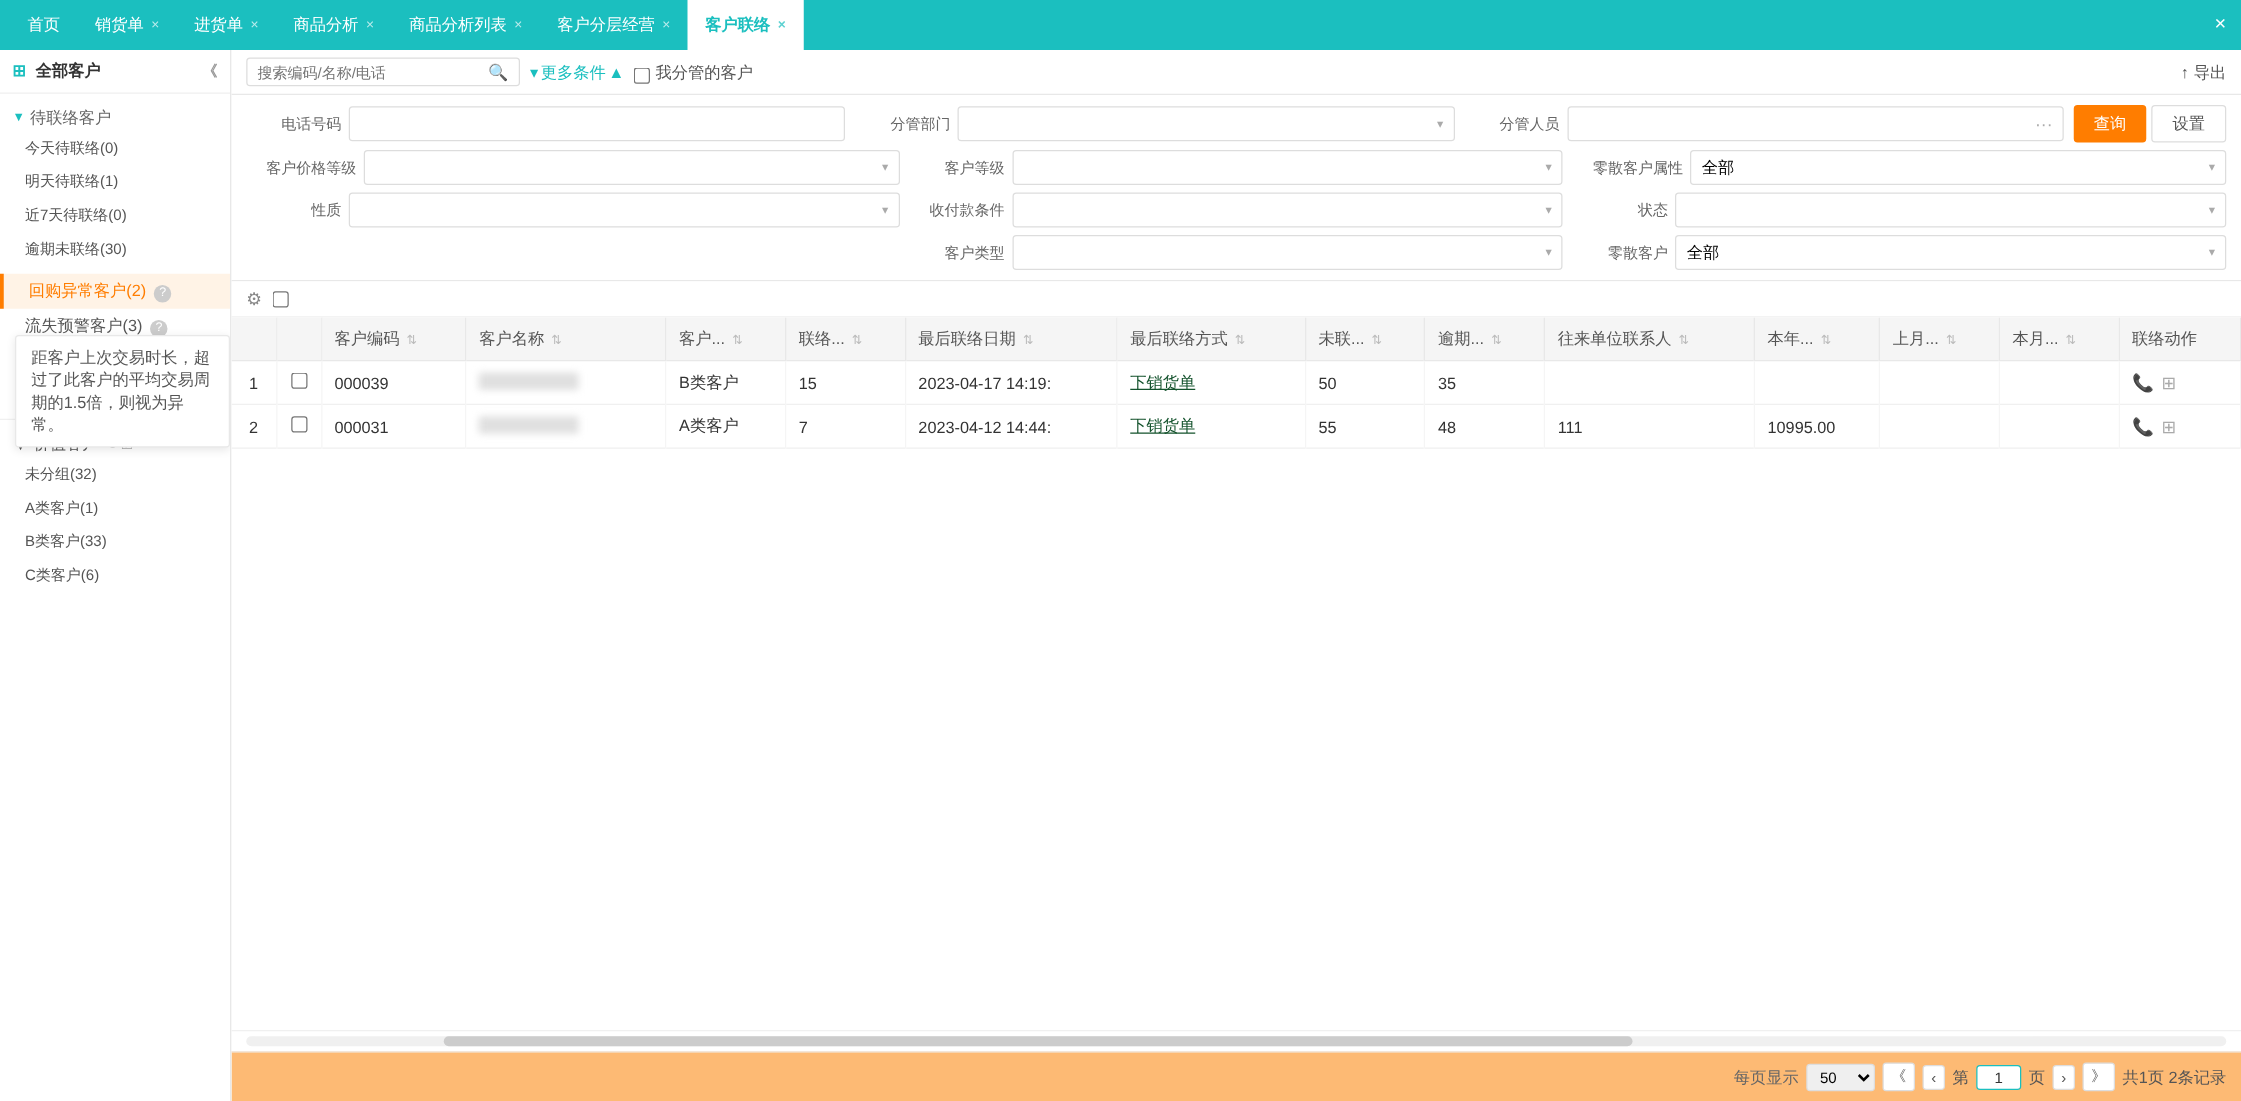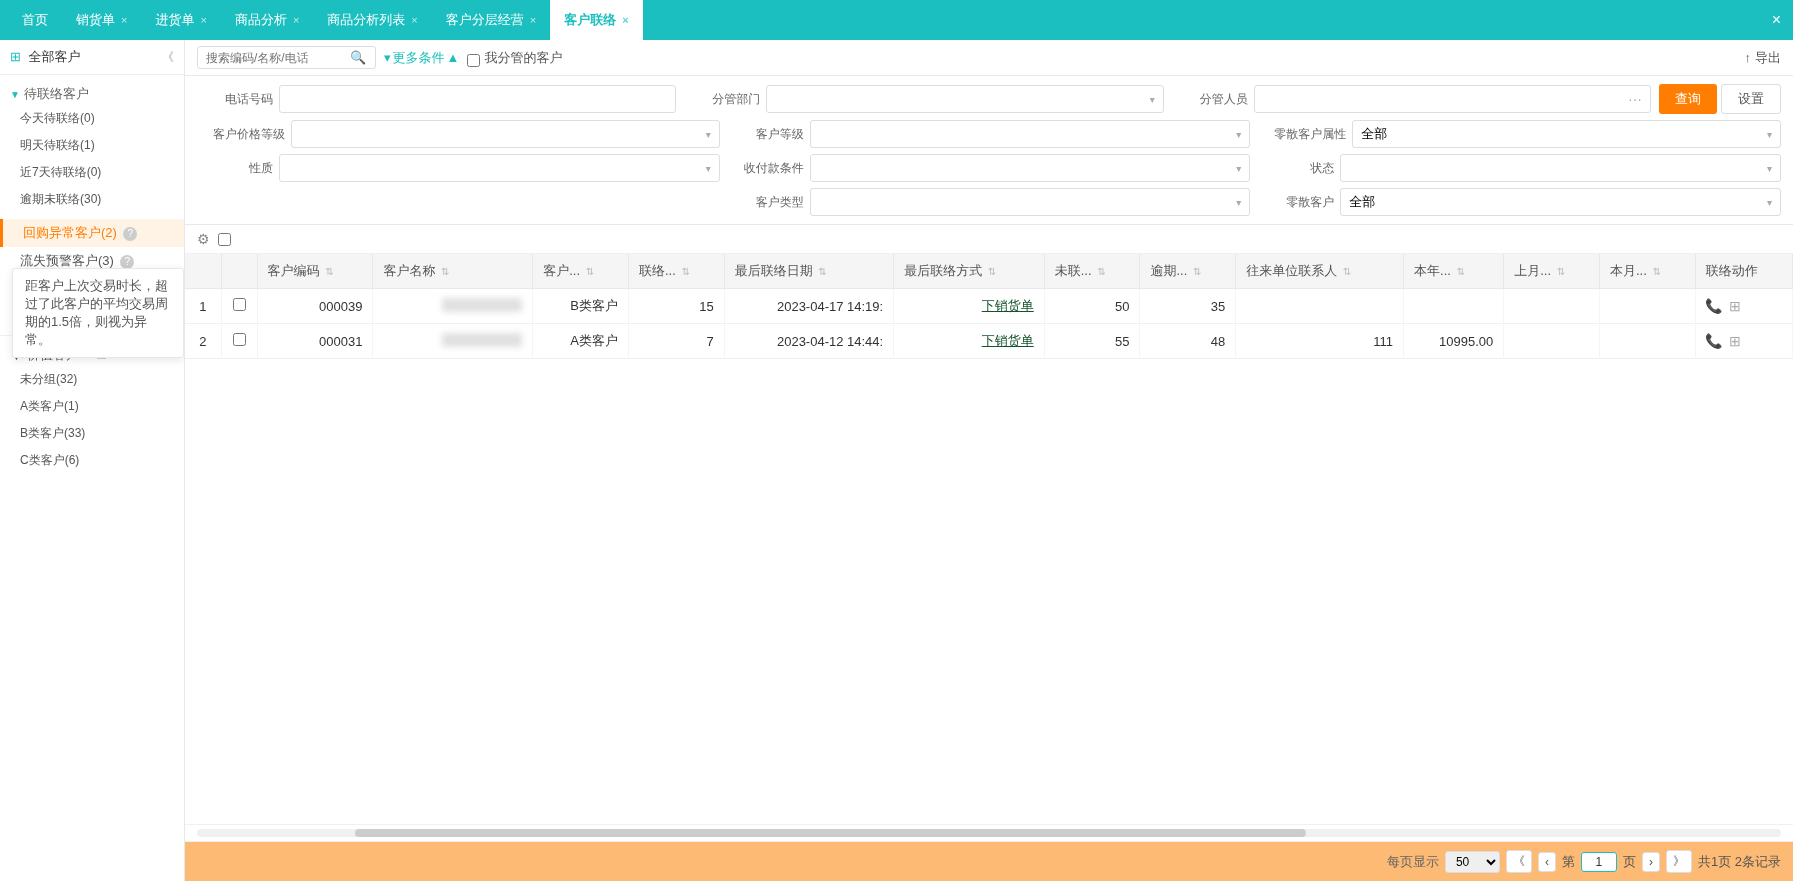--- a/index.html
+++ b/index.html
@@ -76,21 +76,21 @@
       font-size: 12px;
       outline: none;
     }
     .sidebar-search .search-btn {
       color: #888;
       cursor: pointer;
       font-size: 14px;
     }
     .sidebar-header {
       padding: 8px 10px;
-      font-weight: normal;
+      font-weight: bold;
       color: #333;
       display: flex;
       align-items: center;
       justify-content: space-between;
       border-bottom: 1px solid #f0f0f0;
     }
     .sidebar-header .icon-grid { color: #1bbfbf; margin-right: 4px; }
     .sidebar-collapse { cursor: pointer; color: #999; font-size: 12px; }
     .sidebar-section { padding: 4px 0; }
     .sidebar-group-label {
@@ -144,21 +144,21 @@
       display: flex;
       align-items: center;
       gap: 8px;
     }
     .filter-search-box {
       display: flex;
       align-items: center;
       border: 1px solid #ddd;
       border-radius: 3px;
       padding: 3px 8px;
-      width: 179px;
+      width: 219px;
       background: #fff;
     }
     .filter-search-box input {
       border: none;
       outline: none;
       font-size: 12px;
       width: 100%;
       color: #999;
     }
     .filter-search-box .search-icon { color: #ccc; margin-left: 4px; }
@@ -343,21 +343,20 @@
     thead th .sort-icon { color: #bbb; font-size: 10px; margin-left: 2px; }
     tbody tr {
       border-bottom: 1px solid #f0f0f0;
       background: #fff;
     }
     tbody td {
       padding: 8px 10px;
       color: #333;
       white-space: nowrap;
       border-right: 1px solid #f5f5f5;
-      text-align: right;
     }
     tbody td.link-text { color: #14532d; cursor: pointer; text-decoration: underline; }
     tbody td.center { text-align: center; }
     .row-actions { display: flex; gap: 6px; align-items: center; }
     .action-icon { color: #aaa; cursor: pointer; font-size: 14px; }
     .customer-name-blur {
       display: inline-block;
       width: 80px;
       height: 14px;
       background: #e0e0e0;

